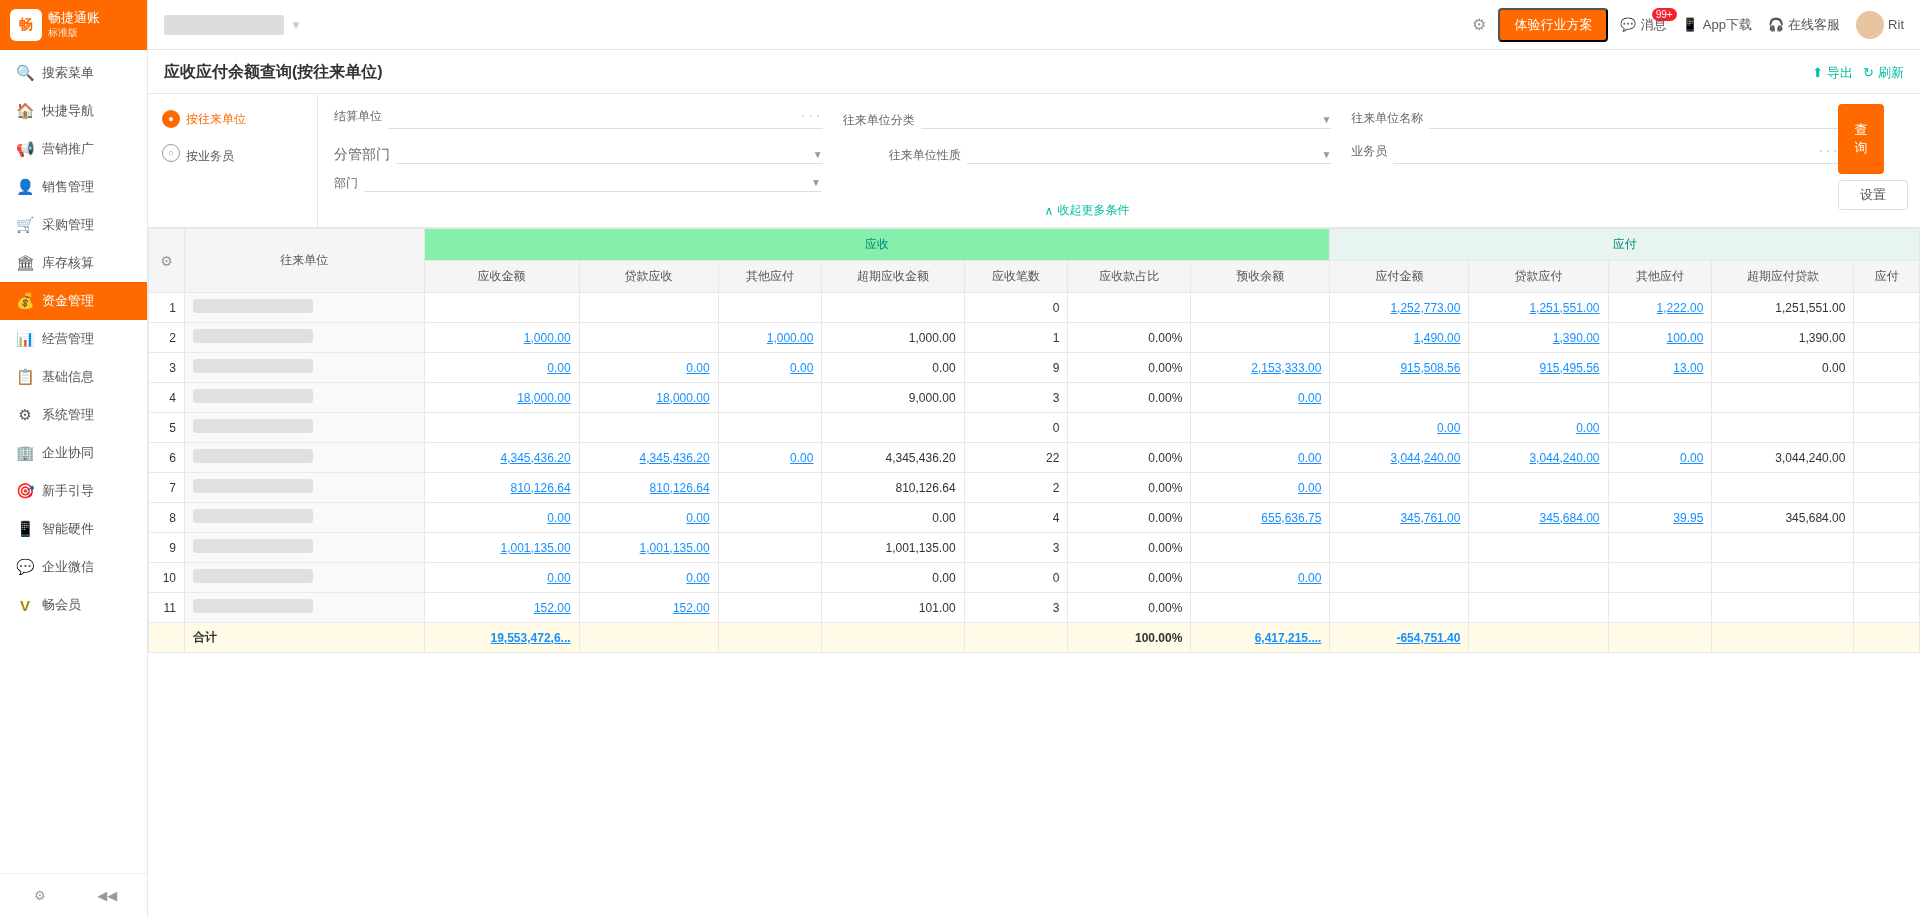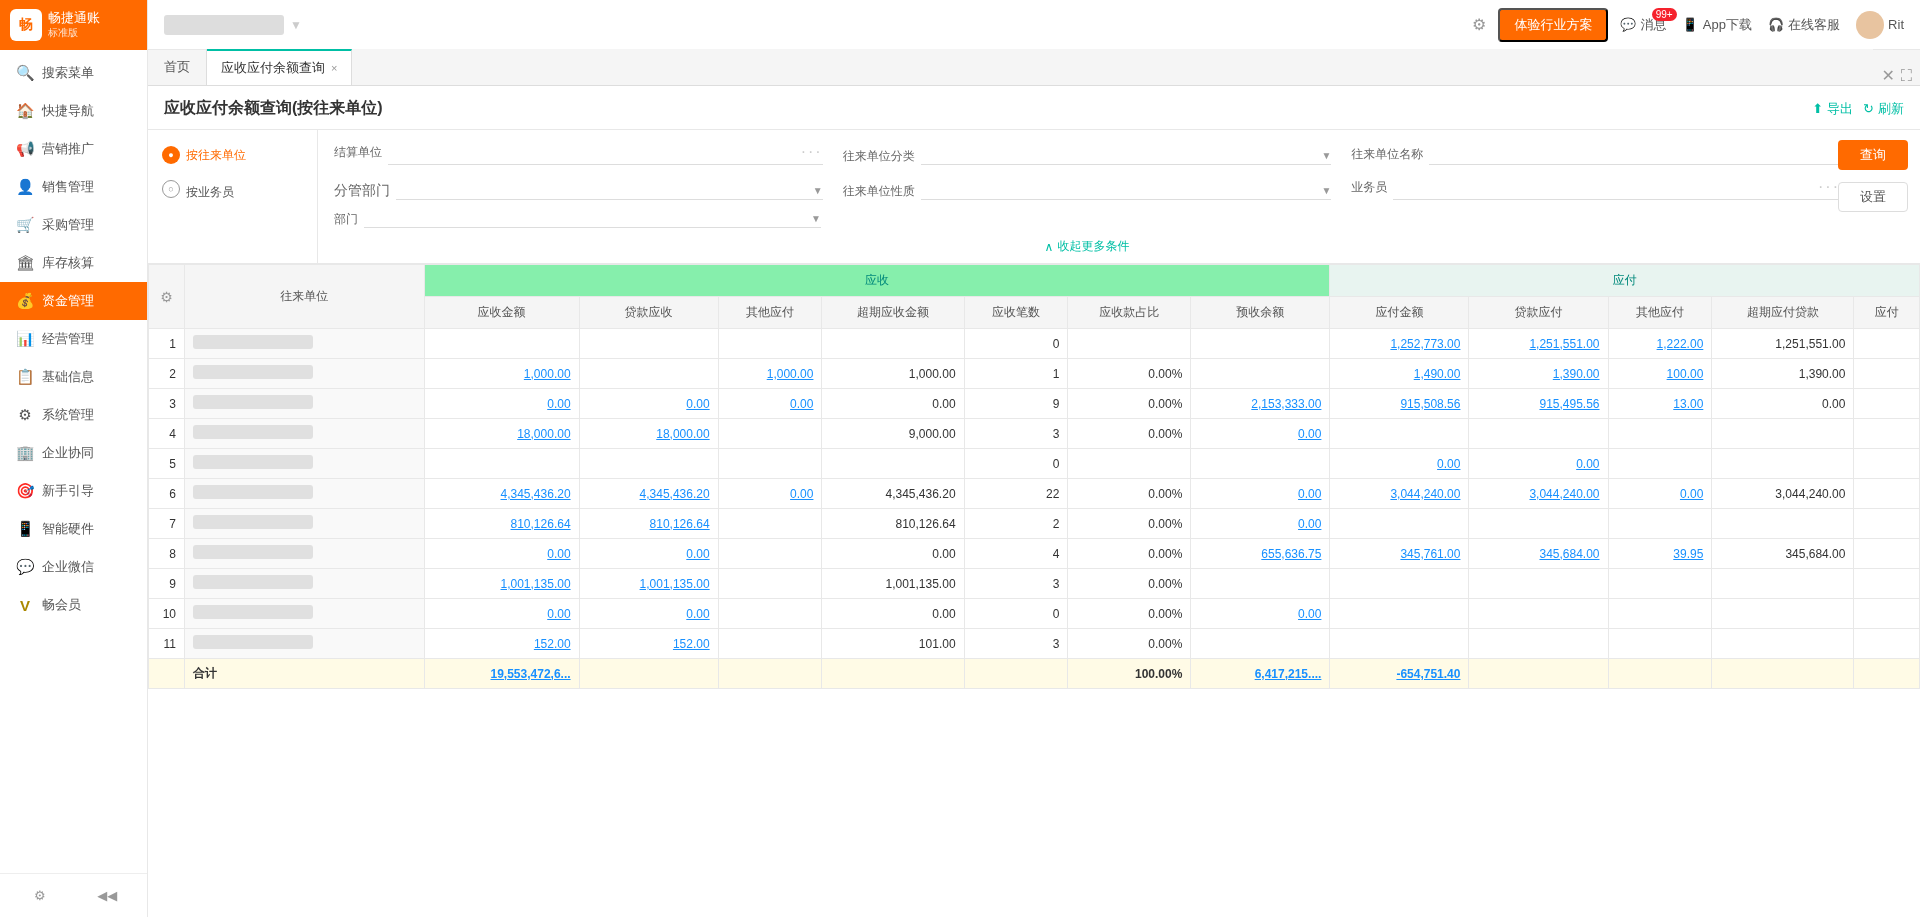--- a/index.html
+++ b/index.html
@@ -50,21 +50,21 @@
     .data-table { width: 100%; border-collapse: collapse; font-size: 12px; }
     .data-table th { background: #f5f5f5; border: 1px solid #e8e8e8; padding: 7px 8px; text-align: center; font-weight: normal; color: #555; white-space: nowrap; }
     .data-table td { border: 1px solid #e8e8e8; padding: 6px 8px; text-align: right; color: #333; white-space: nowrap; }
     .data-table td.text-left { text-align: left; }
     .data-table td.number-link { color: #1890ff; text-decoration: underline; cursor: pointer; }
     .row-index { text-align: center; color: #999; }
     .total-row td { background: #fffbe6; font-weight: bold; }
     .gear-btn { cursor: pointer; color: #999; font-size: 14px; }
 
     
-    .btn-query { background: #ff6a00; color: #fff; border: none; padding: 6px 16px; border-radius: 4px; cursor: pointer; font-size: 13px; display: block; width: 70px; text-align: center; margin-bottom: 6px; }
+    .btn-query { background: #ff6a00; color: #fff; border: none; padding: 17px 16px; border-radius: 4px; cursor: pointer; font-size: 13px; display: block; width: 46px; text-align: center; }
     .btn-setting { background: #fff; color: #555; border: 1px solid #ddd; padding: 5px 16px; border-radius: 4px; cursor: pointer; font-size: 13px; display: block; width: 70px; text-align: center; }
 
     .filter-wrapper { background: #fff; position: relative; border-bottom: 1px solid #e8e8e8; }
   </style>
 </head>
 <body>
 
 <div class="sidebar">
   <div class="sidebar-logo">
     <div class="sidebar-logo-icon">畅</div>
@@ -164,32 +164,20 @@
         <span>🎧</span>
         <span>在线客服</span>
       </div>
       <div class="topbar-right-item">
         <div class="topbar-avatar" style="background:#e8c4a0;"></div>
         <span class="topbar-username">Rit</span>
       </div>
     </div>
   </div>
 
-  <div class="tabbar">
-    <div class="tab-home">首页</div>
-    <div class="tab-active">
-      <span>应收应付余额查询</span>
-      <span class="tab-close">×</span>
-    </div>
-    <div style="flex:1;height:36px;background:#f5f5f5;"></div>
-    <div style="display:flex;align-items:center;padding:0 8px;gap:6px;">
-      <span style="cursor:pointer;color:#999;font-size:16px;">✕</span>
-      <span style="cursor:pointer;color:#999;font-size:16px;">⛶</span>
-    </div>
-  </div>
 
   <div class="page-content">
 
     <div class="page-header">
       <div class="page-title">应收应付余额查询(按往来单位)</div>
       <div class="page-header-actions">
         <div class="btn-export">
           <span>⬆</span>
           <span>导出</span>
         </div>
@@ -238,21 +226,21 @@
 
           <div style="display:flex;gap:20px;margin-bottom:10px;align-items:flex-end;">
             <div style="flex:1;display:flex;align-items:center;gap:6px;">
               <span style="color:#666;font-size:14px;white-space:nowrap;">分管部门</span>
               <div style="flex:1;border-bottom:1px solid #ddd;display:flex;justify-content:space-between;align-items:center;padding:3px 0;cursor:pointer;">
                 <span></span>
                 <span style="color:#999;font-size:10px;">▼</span>
               </div>
             </div>
             <div style="flex:1;display:flex;align-items:center;gap:6px;">
-              <span style="color:#666;font-size:12px;white-space:nowrap;">往来单位性质</span>
+              <span style="color:#666;font-size:12px;white-space:nowrap;margin-left:46px;">往来单位性质</span>
               <div style="flex:1;border-bottom:1px solid #ddd;display:flex;justify-content:space-between;align-items:center;padding:3px 0;cursor:pointer;">
                 <span></span>
                 <span style="color:#999;font-size:10px;">▼</span>
               </div>
             </div>
             <div style="flex:1;display:flex;align-items:center;gap:6px;">
               <span style="color:#666;font-size:12px;white-space:nowrap;">业务员</span>
               <div style="flex:1;border-bottom:1px solid #ddd;display:flex;justify-content:flex-end;padding:3px 0;">
                 <span style="color:#ccc;font-size:16px;letter-spacing:2px;">···</span>
               </div>

